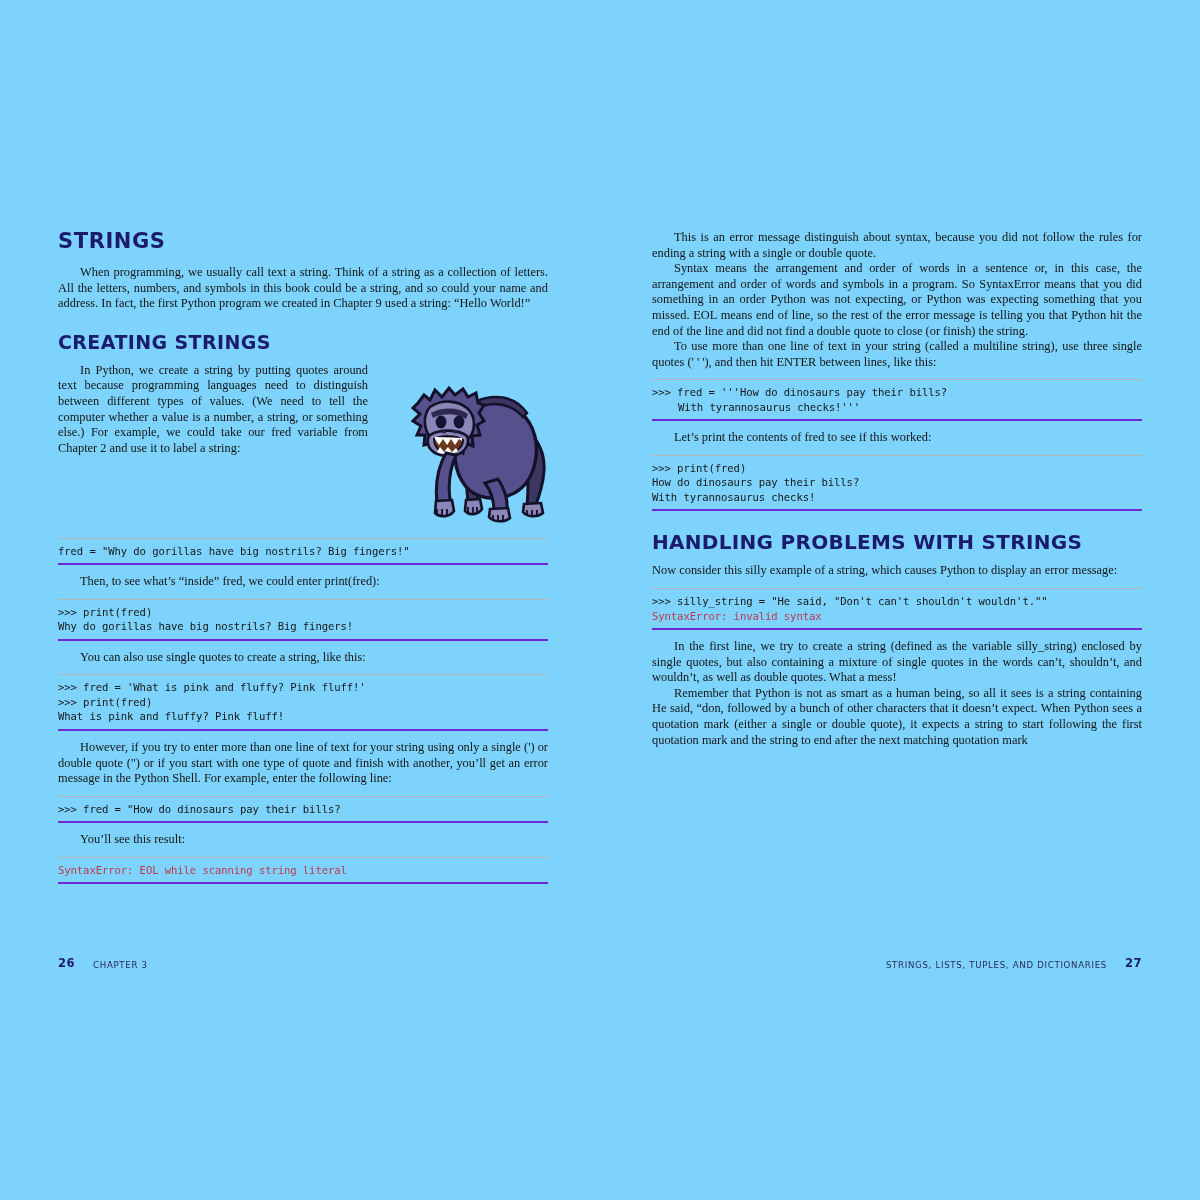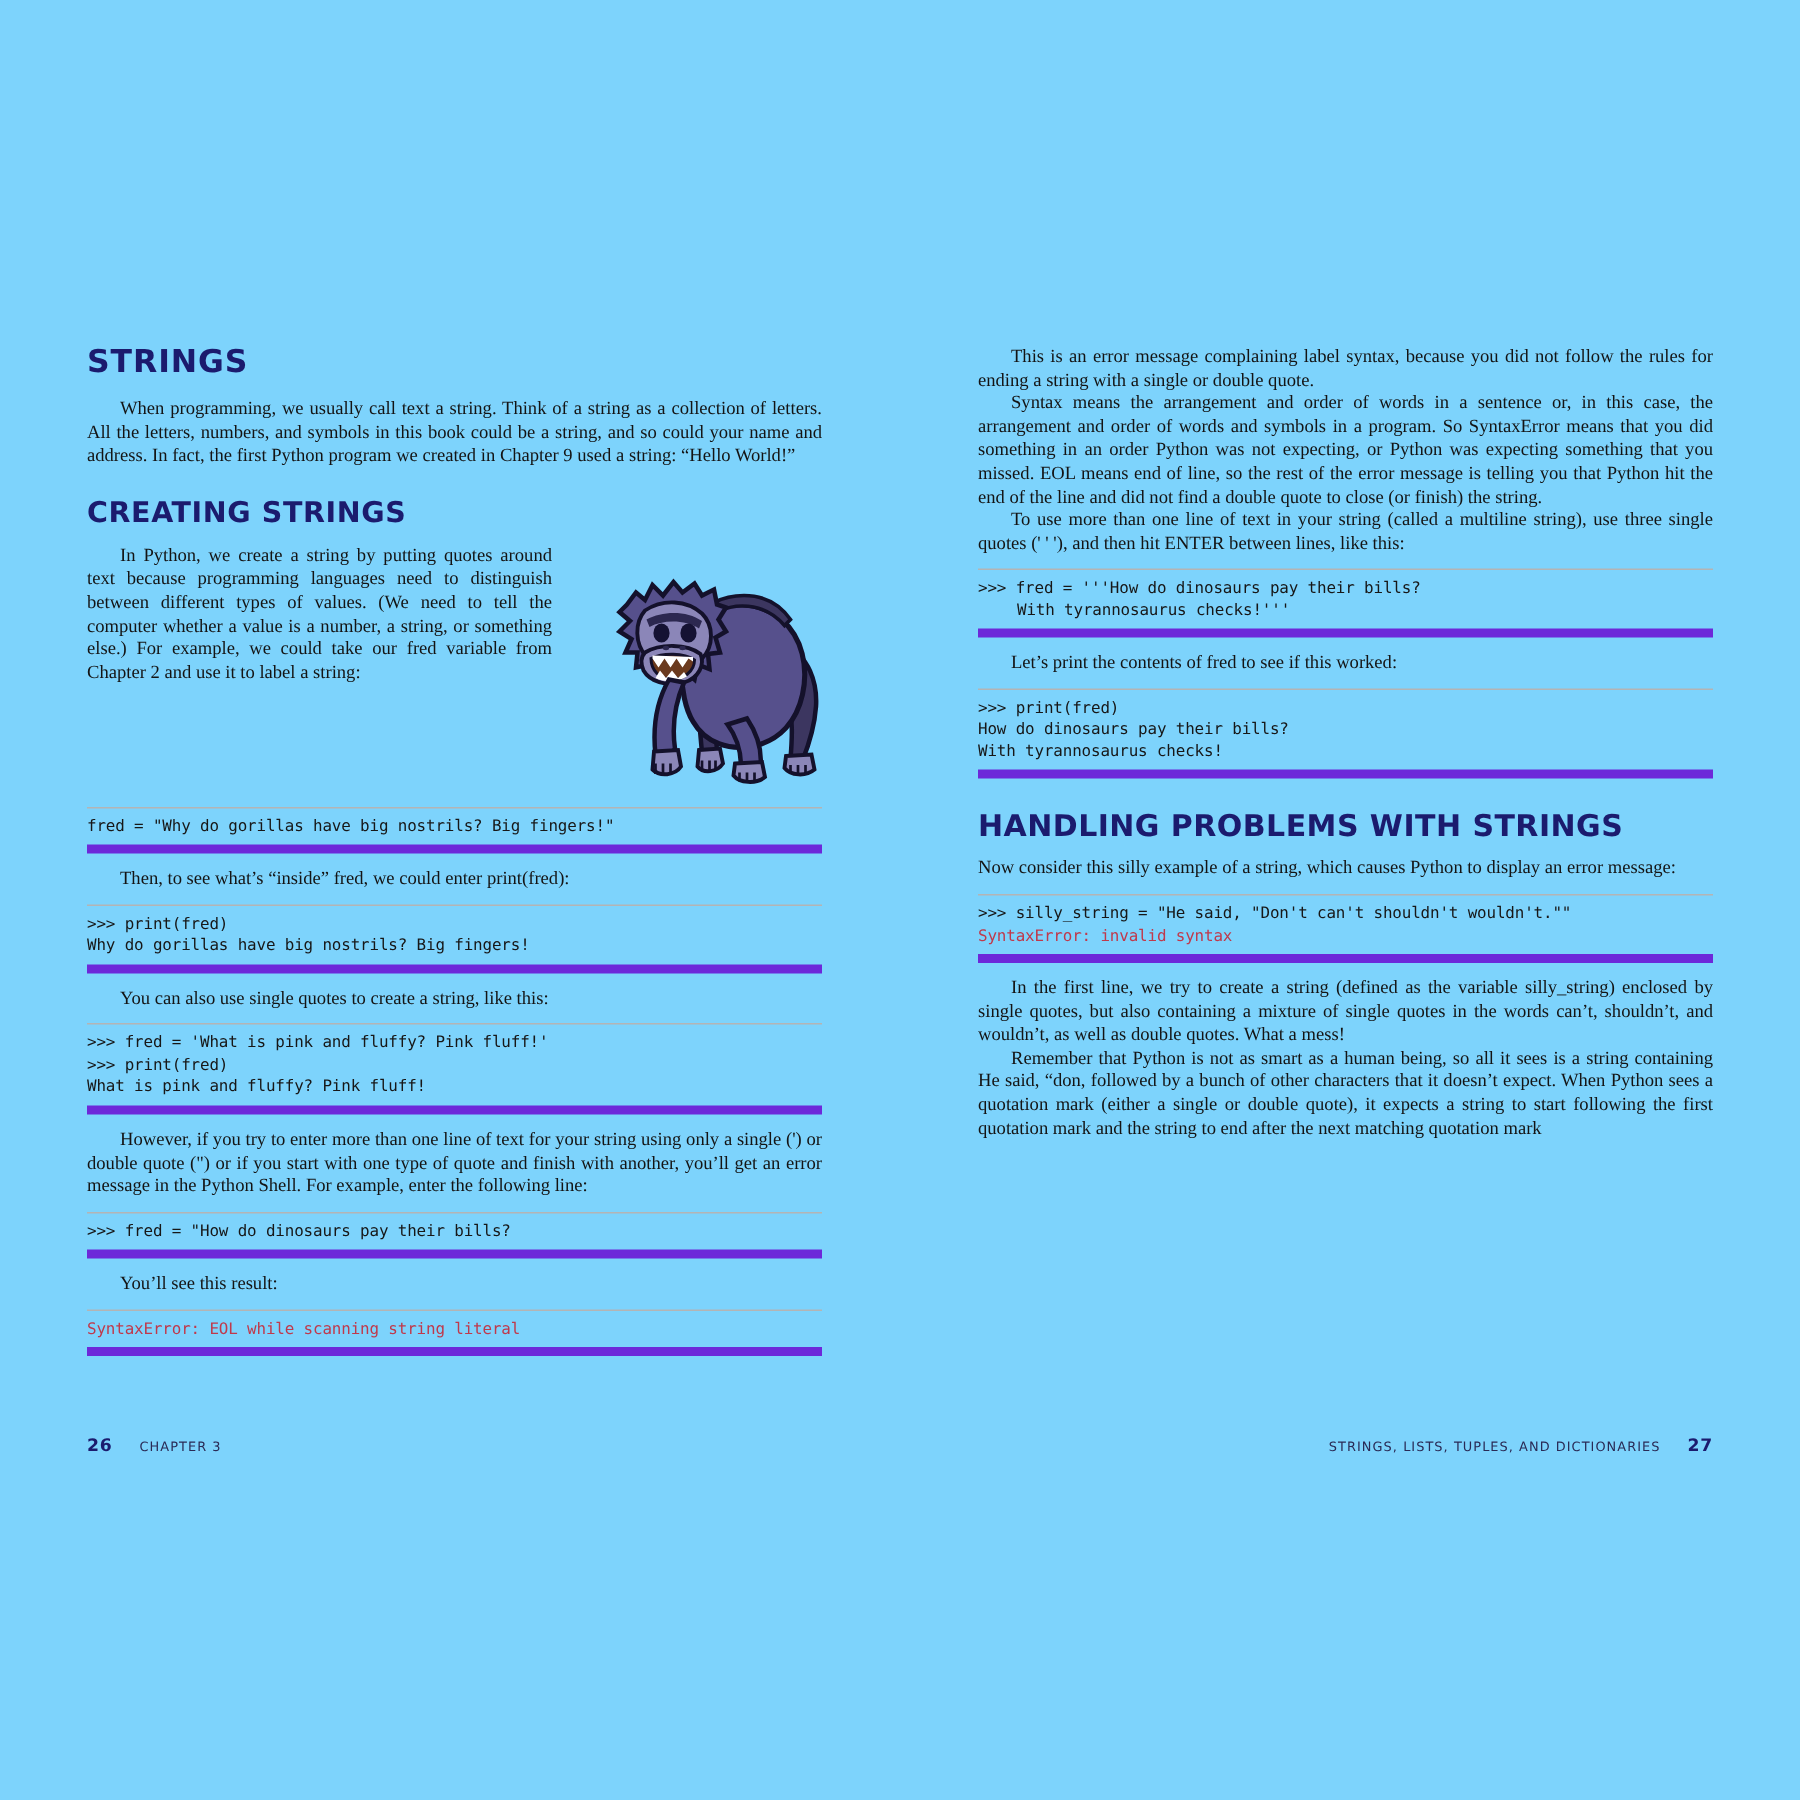--- a/index.html
+++ b/index.html
@@ -68,21 +68,21 @@
     text-indent: 22px;
     color: #141414;
   }
   p.body.noindent { text-indent: 0; }
   p.body + p.body { margin-top: 0; }
 
   
   .codeblock {
     margin: 9px 0 9px 0;
     border-top: 1px solid #b4b4b4;
-    border-bottom: 6px solid #6d28d9;
+    border-bottom: 2px solid #6d28d9;
     padding: 5px 0 5px 0;
   }
   .codeblock .line {
     font-family: "DejaVu Sans Mono", monospace;
     font-size: 10.6px;
     line-height: 14.5px;
     color: #171717;
     white-space: pre;
     letter-spacing: -0.1px;
   }
@@ -250,21 +250,21 @@
     <div class="page-footer-wrap">
       <div class="footer left-foot">
         <span class="pgnum">26</span>
         <span class="runhead">CHAPTER 3</span>
       </div>
     </div>
   </div>
 
   <div class="page right">
 
-    <p class="body">This is an error message complaining label syntax, because you did not follow the rules for ending a string with a single or double quote.</p>
+    <p class="body">This is an error message distinguish about syntax, because you did not follow the rules for ending a string with a single or double quote.</p>
 
     <p class="body">Syntax means the arrangement and order of words in a sentence or, in this case, the arrangement and order of words and symbols in a program. So SyntaxError means that you did something in an order Python was not expecting, or Python was expecting something that you missed. EOL means end of line, so the rest of the error message is telling you that Python hit the end of the line and did not find a double quote to close (or finish) the string.</p>
 
     <p class="body">To use more than one line of text in your string (called a multiline string), use three single quotes (' ' '), and then hit ENTER between lines, like this:</p>
 
     <div class="codeblock">
       <div class="line">&gt;&gt;&gt; fred = '''How do dinosaurs pay their bills?</div>
       <div class="line indent">With tyrannosaurus checks!'''</div>
     </div>
 

